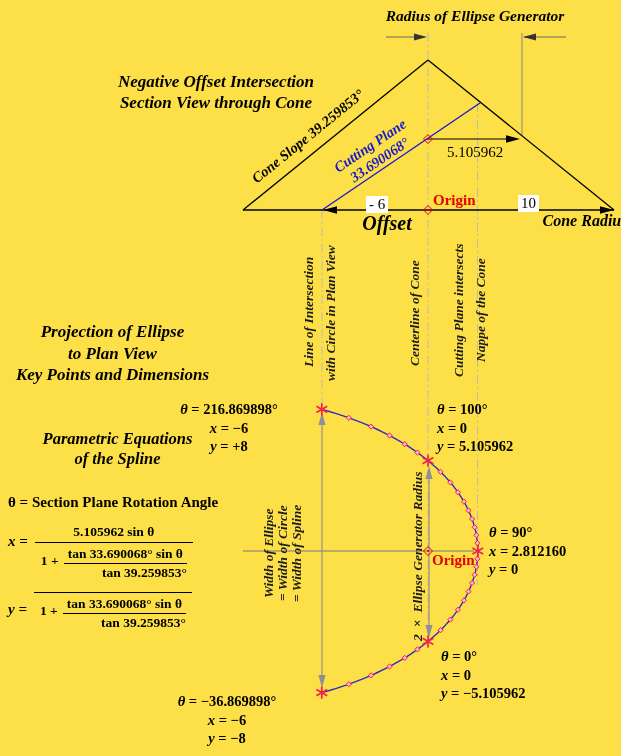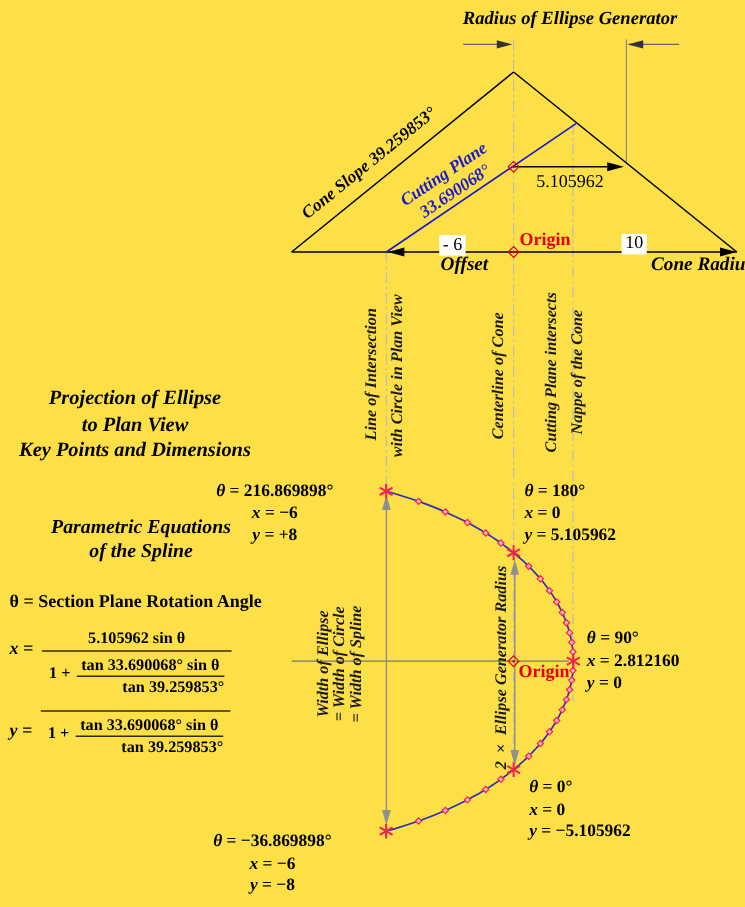--- a/index.html
+++ b/index.html
@@ -131,34 +131,38 @@
         <line x1="433.3693575034635" y1="638.2755274" x2="422.6306424965365" y2="644.4755274" stroke="#f2224f" stroke-width="1.7"></line>
         <line x1="433.3693575034635" y1="644.4755274" x2="422.6306424965365" y2="638.2755274" stroke="#f2224f" stroke-width="1.7"></line>
         <line x1="321.8000064197458" y1="686.3999896168887" x2="321.8000064197458" y2="698.7999896168888" stroke="#f2224f" stroke-width="1.7"></line>
         <line x1="327.1693639232093" y1="689.4999896168887" x2="316.4306489162823" y2="695.6999896168887" stroke="#f2224f" stroke-width="1.7"></line>
         <line x1="327.1693639232093" y1="695.6999896168887" x2="316.4306489162823" y2="689.4999896168887" stroke="#f2224f" stroke-width="1.7"></line>
       </g>
   </svg>
 
   <div class="abs bi ctr" style="left:335px;top:7px;width:280px;font-size:15.5px;">Radius of Ellipse Generator</div>
 
+  <div class="abs bi h1 ctr" style="left:80px;top:71px;width:272px;">
+    <div>Negative Offset Intersection</div>
+    <div>Section View through Cone</div>
+  </div>
 
   <div class="abs bi ctr rot" style="left:223px;top:128px;width:170px;font-size:14.5px;transform:rotate(-39deg);">Cone Slope 39.259853°</div>
 
   <div class="abs bi ctr rot blue" style="left:319px;top:136px;width:112px;font-size:14.5px;line-height:17px;transform:rotate(-34deg);">
     <div>Cutting Plane</div>
     <div>33.690068°</div>
   </div>
 
   <div class="abs ctr" style="left:430px;top:144px;width:90px;font-size:15px;">5.105962</div>
 
   <div class="abs red" style="left:433px;top:192px;">Origin</div>
 
   <div class="abs dim ctr" style="left:366px;top:196px;">- 6</div>
-  <div class="abs bi ctr" style="left:337px;top:212px;width:100px;font-size:16px;">Offset</div>
+  <div class="abs bi ctr" style="left:337px;top:212px;width:100px;font-size:20px;">Offset</div>
 
   <div class="abs dim ctr" style="left:518px;top:195px;">10</div>
   <div class="abs bi ctr" style="left:525px;top:212px;width:120px;font-size:16px;">Cone Radius</div>
 
   <div class="vlabel" style="left:301px;top:228px;height:168px;">Line of Intersection</div>
   <div class="vlabel" style="left:323px;top:220px;height:186px;">with Circle in Plan View</div>
   <div class="vlabel" style="left:407px;top:243px;height:140px;">Centerline of Cone</div>
   <div class="vlabel" style="left:451px;top:226px;height:168px;">Cutting Plane intersects</div>
   <div class="vlabel" style="left:473px;top:230px;height:160px;">Nappe of the Cone</div>
 
@@ -211,21 +215,21 @@
 
   <div class="abs red" style="left:432px;top:552px;">Origin</div>
 
   <div class="kp kpr" style="left:140px;top:400px;width:178px;">
     <div><span class="sym">θ</span><span> = 216.869898°</span></div>
     <div><span class="sym">x</span><span> = −6</span></div>
     <div><span class="sym">y</span><span> = +8</span></div>
   </div>
 
   <div class="kp" style="left:437px;top:400px;">
-    <div><span class="sym">θ</span><span> = 180°</span></div>
+    <div><span class="sym">θ</span><span> = 100°</span></div>
     <div><span class="sym">x</span><span> = 0</span></div>
     <div><span class="sym">y</span><span> = 5.105962</span></div>
   </div>
 
   <div class="kp" style="left:489px;top:523px;">
     <div><span class="sym">θ</span><span> = 90°</span></div>
     <div><span class="sym">x</span><span> = 2.812160</span></div>
     <div><span class="sym">y</span><span> = 0</span></div>
   </div>
 

